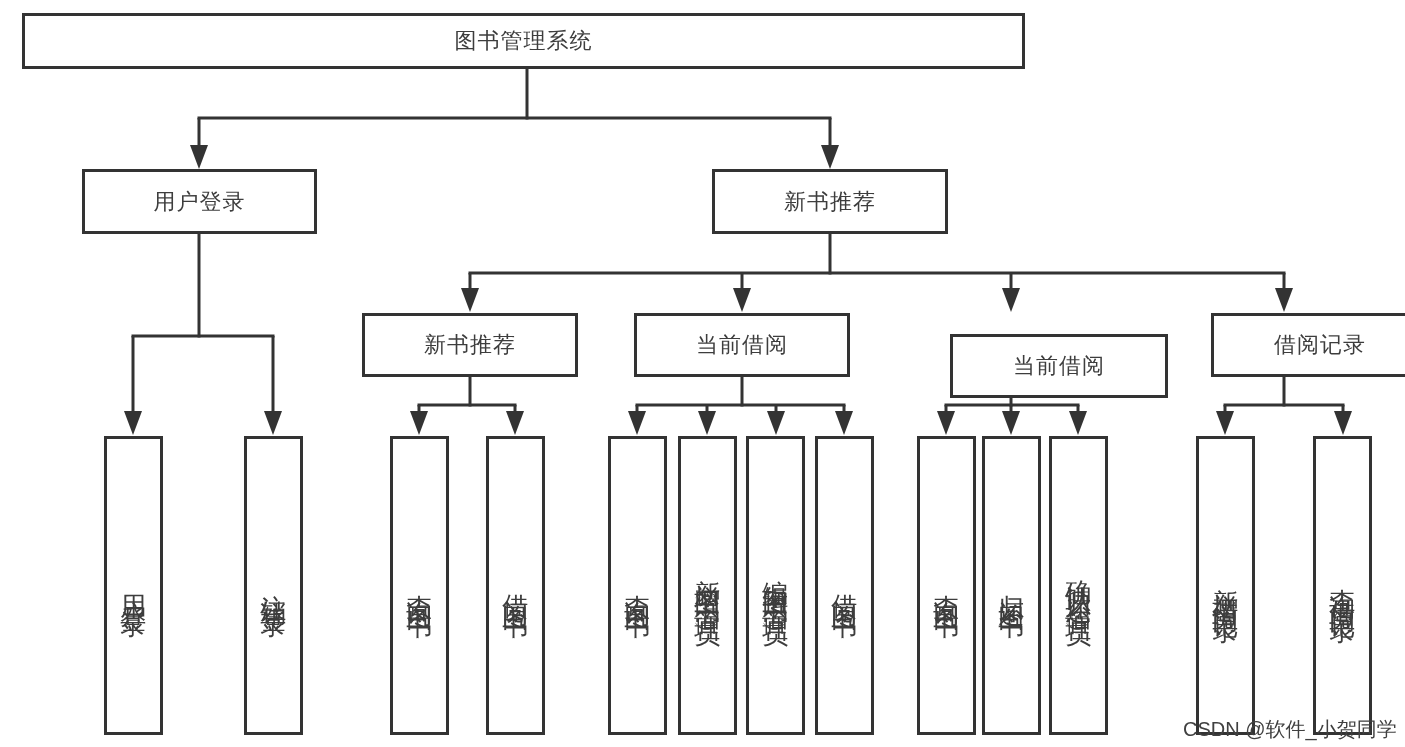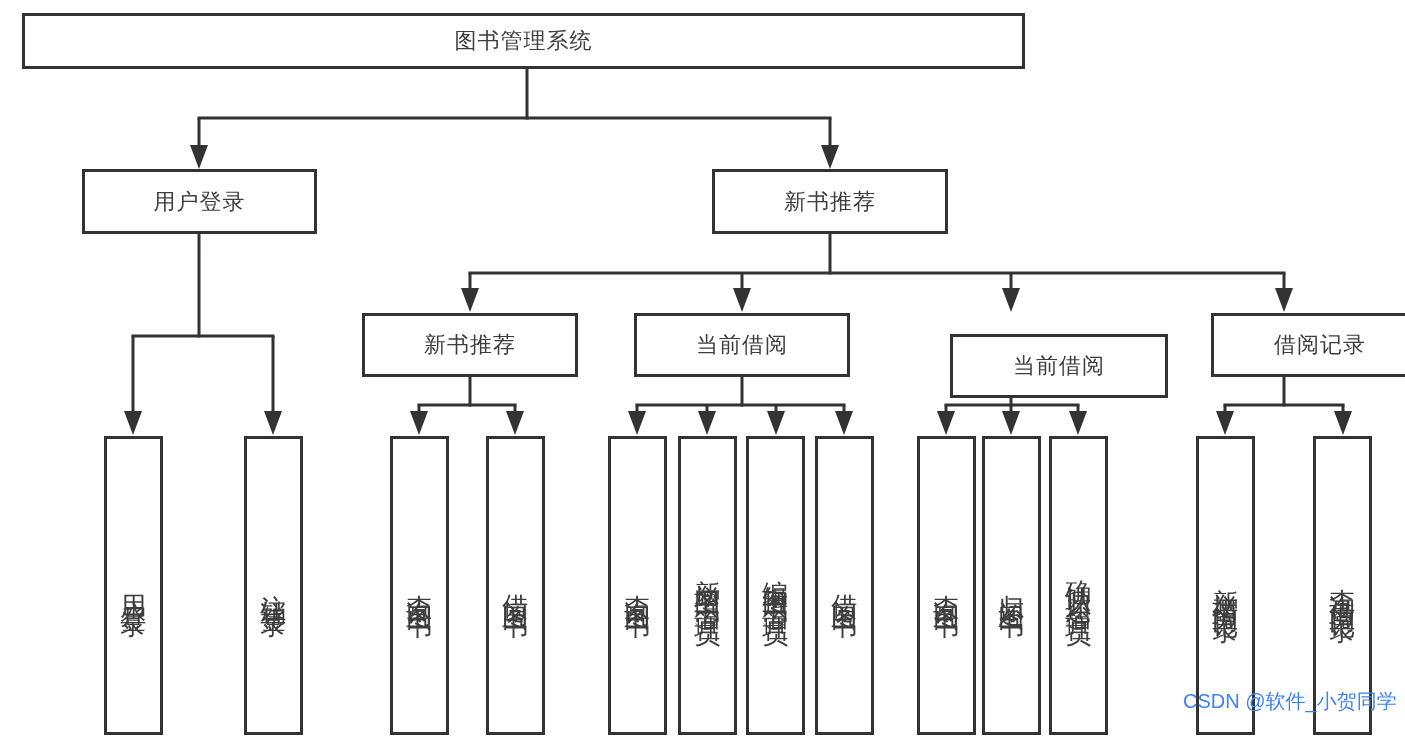--- a/index.html
+++ b/index.html
@@ -56,23 +56,23 @@
     writing-mode: vertical-rl;
     font-size: 26px;
     letter-spacing: 6px;
     line-height: 1.1;
     color: #3d3d3d;
     white-space: nowrap;
   }
   .watermark {
     position: absolute;
     left: 1183px;
-    top: 688px;
+    top: 716px;
     font-size: 20px;
-    color: #3b82f6;
+    color: #404040;
     z-index: 3;
     white-space: nowrap;
   }
 </style>
 </head>
 <body>
 
 <div class="canvas">
 
   <svg class="connectors" width="1405" height="747" viewBox="0 0 1405 747" xmlns="http://www.w3.org/2000/svg">

